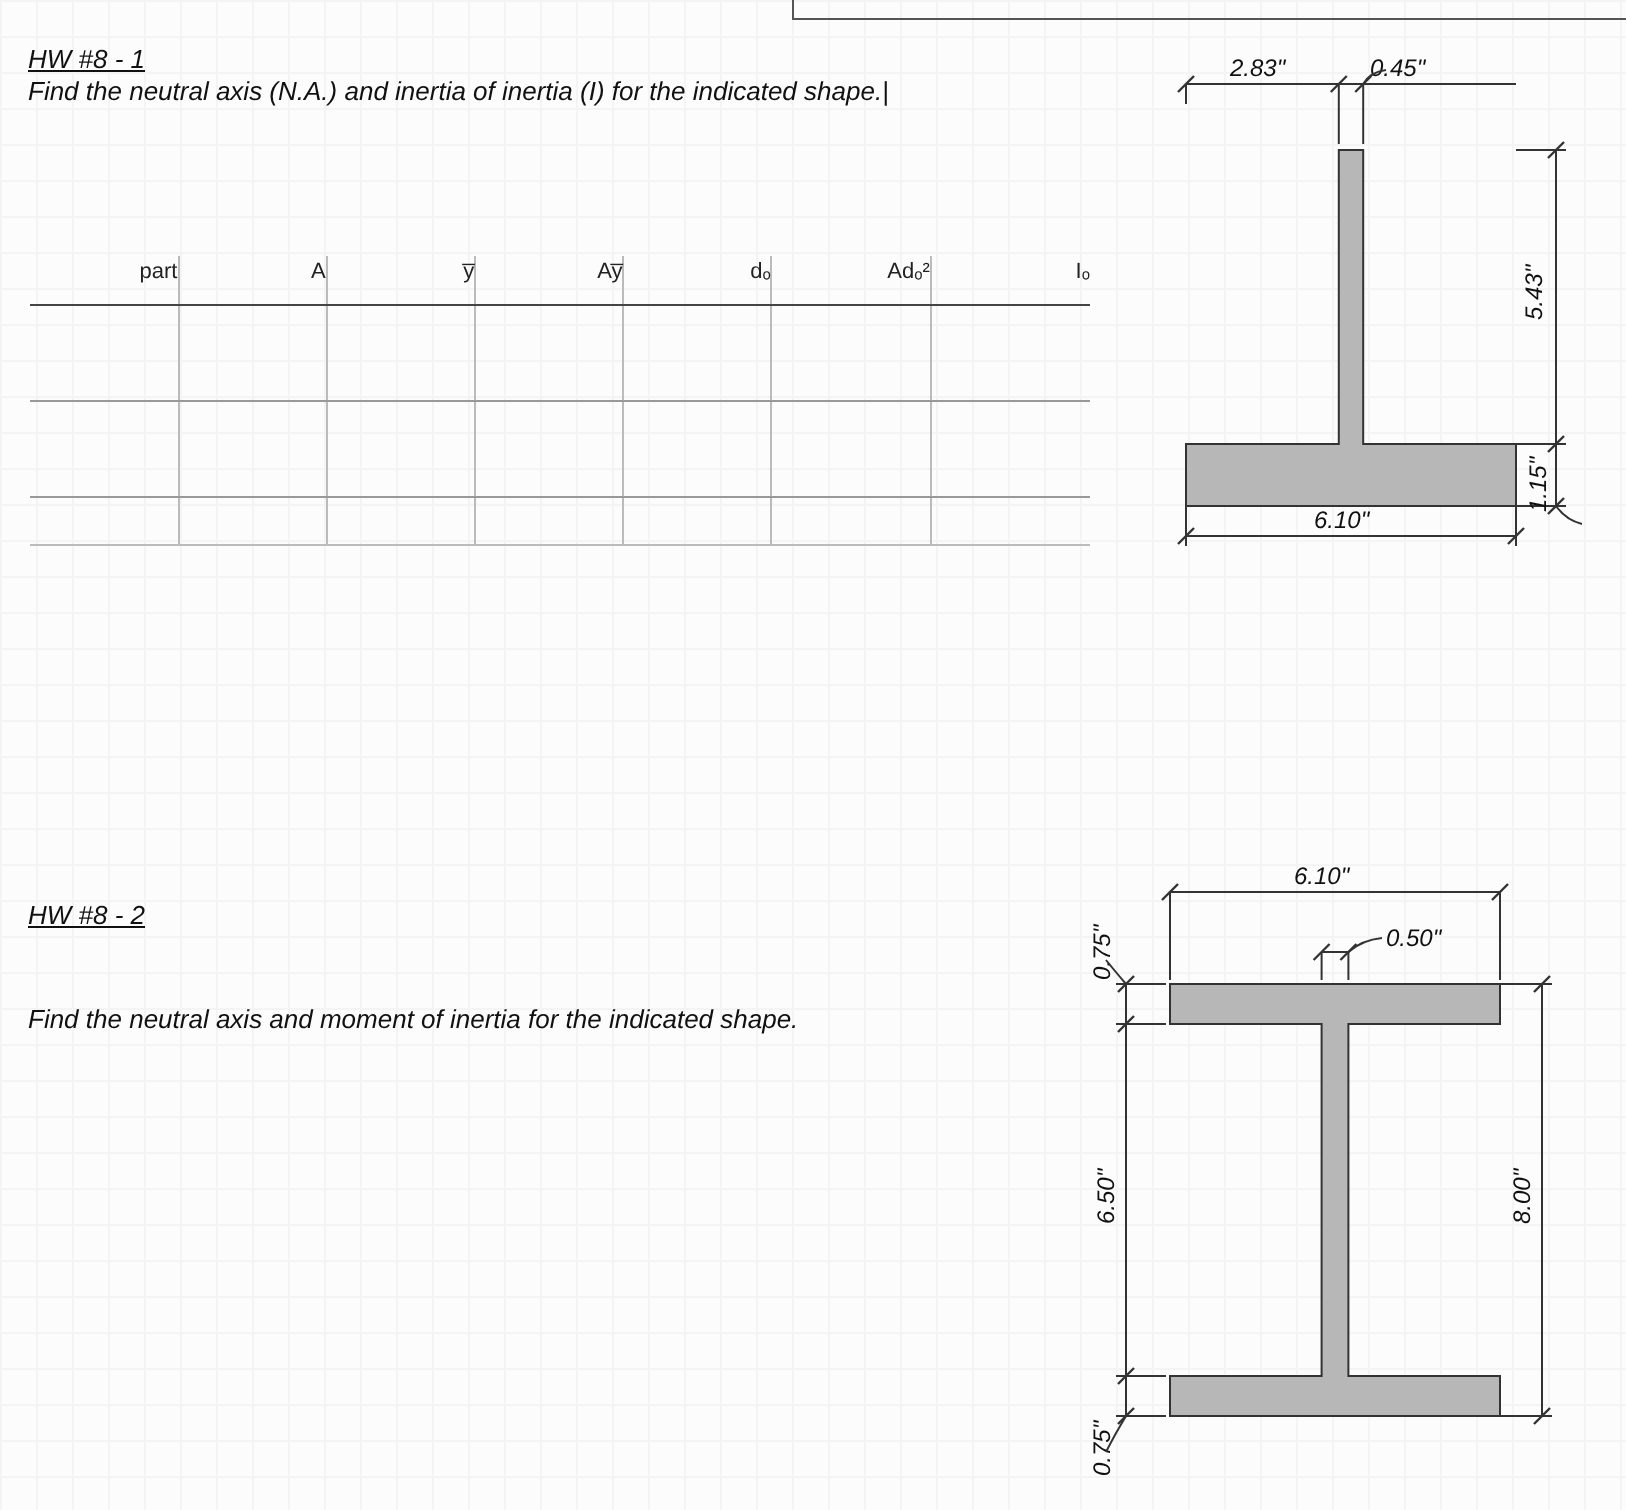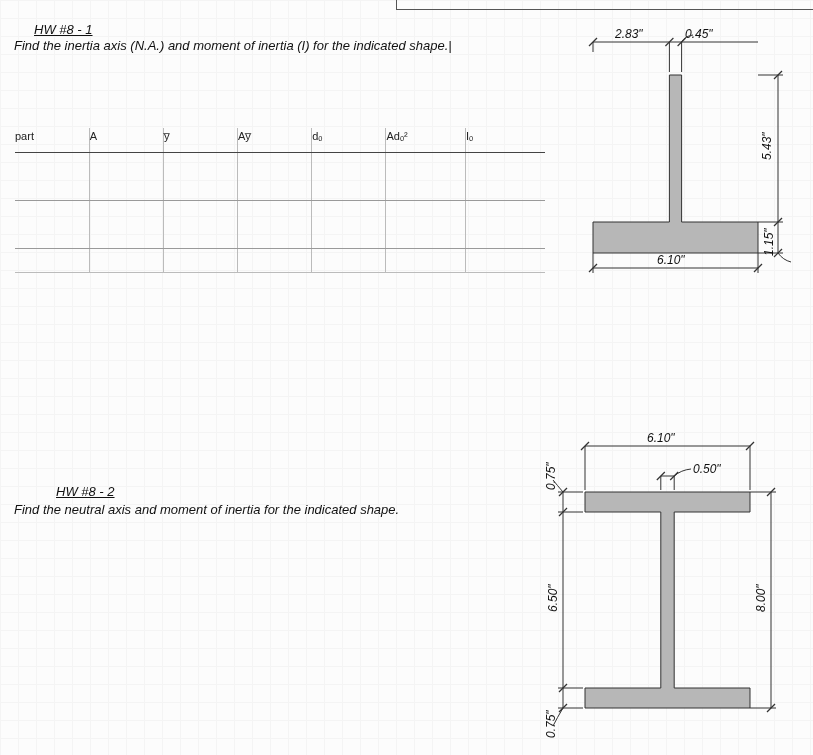--- a/index.html
+++ b/index.html
@@ -50,21 +50,21 @@
     position: absolute;
     left: 15px; top: 128px;
     width: 530px;
     border-collapse: collapse;
     font-size: 11px;
     color: #222;
   }
   .calc-table th {
     font-weight: normal;
     padding: 2px 0 10px 0;
-    text-align: left;
+    text-align: right;
     border-bottom: 1px solid #444;
   }
   .calc-table td {
     height: 48px;
     border-bottom: 1px solid #999;
   }
   .calc-table .short td {
     height: 24px;
     border-bottom: 1px solid #bbb;
   }
@@ -100,22 +100,22 @@
 </style>
 </head>
 <body>
 
 <div class="grid-bg"></div>
 
 <div class="content">
 
 <div class="header-box"></div>
 
-<div class="title" style="left:14px; top:22px;margin-left:20px;">HW #8 - 1</div>
-<div class="prompt" style="left:14px; top:38px;">Find the inertia axis (N.A.) and moment of inertia (I) for the indicated shape.|</div>
+<div class="title" style="left:14px; top:22px;">HW #8 - 1</div>
+<div class="prompt" style="left:14px; top:38px;">Find the neutral axis (N.A.) and inertia of inertia (I) for the indicated shape.|</div>
 
 <table class="calc-table">
   <colgroup>
     <col style="width:14%">
         <col style="width:14%">
         <col style="width:14%">
     <col style="width:14%">
         <col style="width:14%">
         <col style="width:15%">
         <col style="width:15%">
@@ -203,21 +203,21 @@
   <use href="#tick" x="205" y="194"></use>
   <use href="#tick" x="205" y="225"></use>
   <line class="dim-line" x1="185" y1="47" x2="210" y2="47"></line>
   <line class="dim-line" x1="185" y1="194" x2="210" y2="194"></line>
   <line class="dim-line" x1="185" y1="225" x2="210" y2="225"></line>
   <text class="dim-text" x="198" y="132" transform="rotate(-90 198 132)">5.43"</text>
   <text class="dim-text" x="200" y="228" transform="rotate(-90 200 228)">1.15"</text>
   <path class="dim-line" d="M205 225 Q 210 232 218 234"></path>
 </svg>
 
-<div class="title" style="left:14px; top:484px;margin-left:42px;">HW #8 - 2</div>
+<div class="title" style="left:14px; top:450px;">HW #8 - 2</div>
 <div class="prompt" style="left:14px; top:502px;">Find the neutral axis and moment of inertia for the indicated shape.</div>
 
 <svg width="270" height="330" style="left:543px; top:430px;">
   <defs>
     <g id="tick2">
           <line x1="-4" y1="4" x2="4" y2="-4" class="tick"></line>
         </g>
   </defs>
 
   <path class="shape" d="

